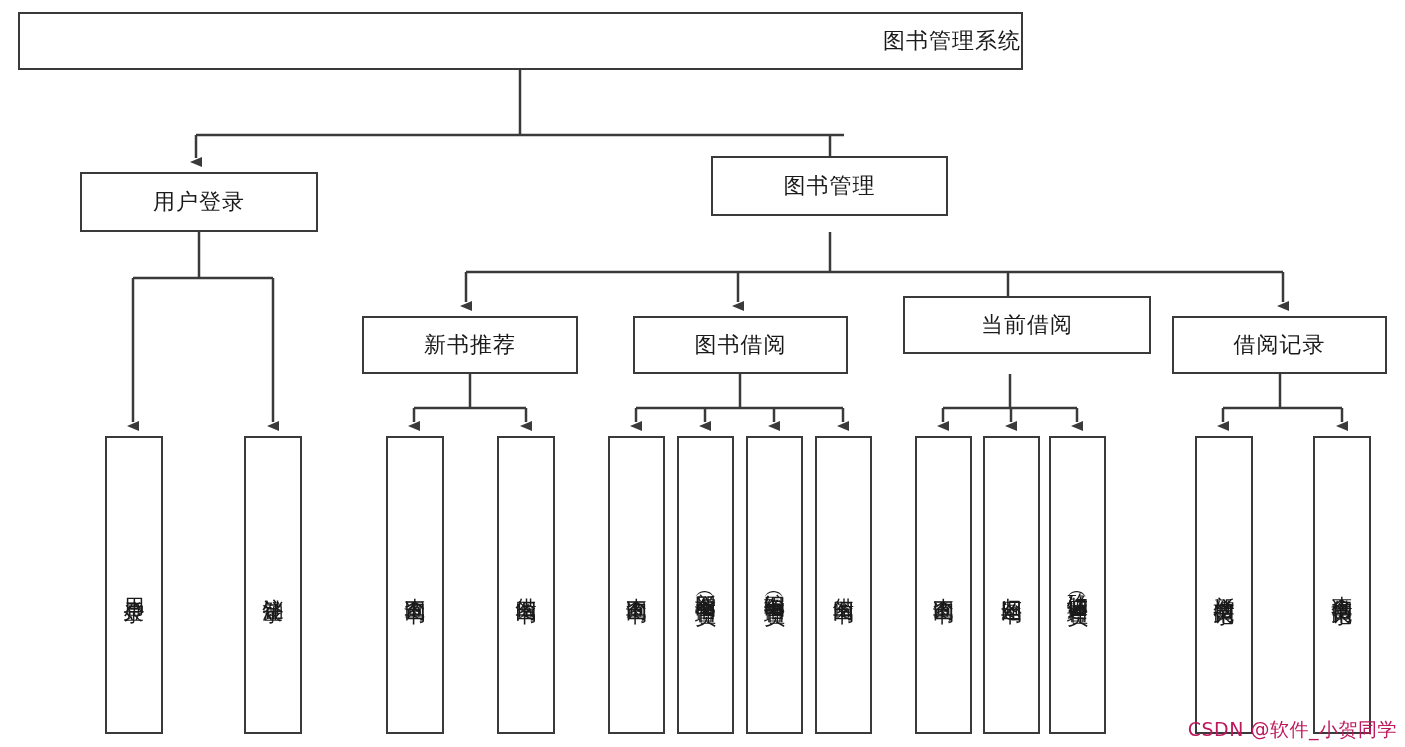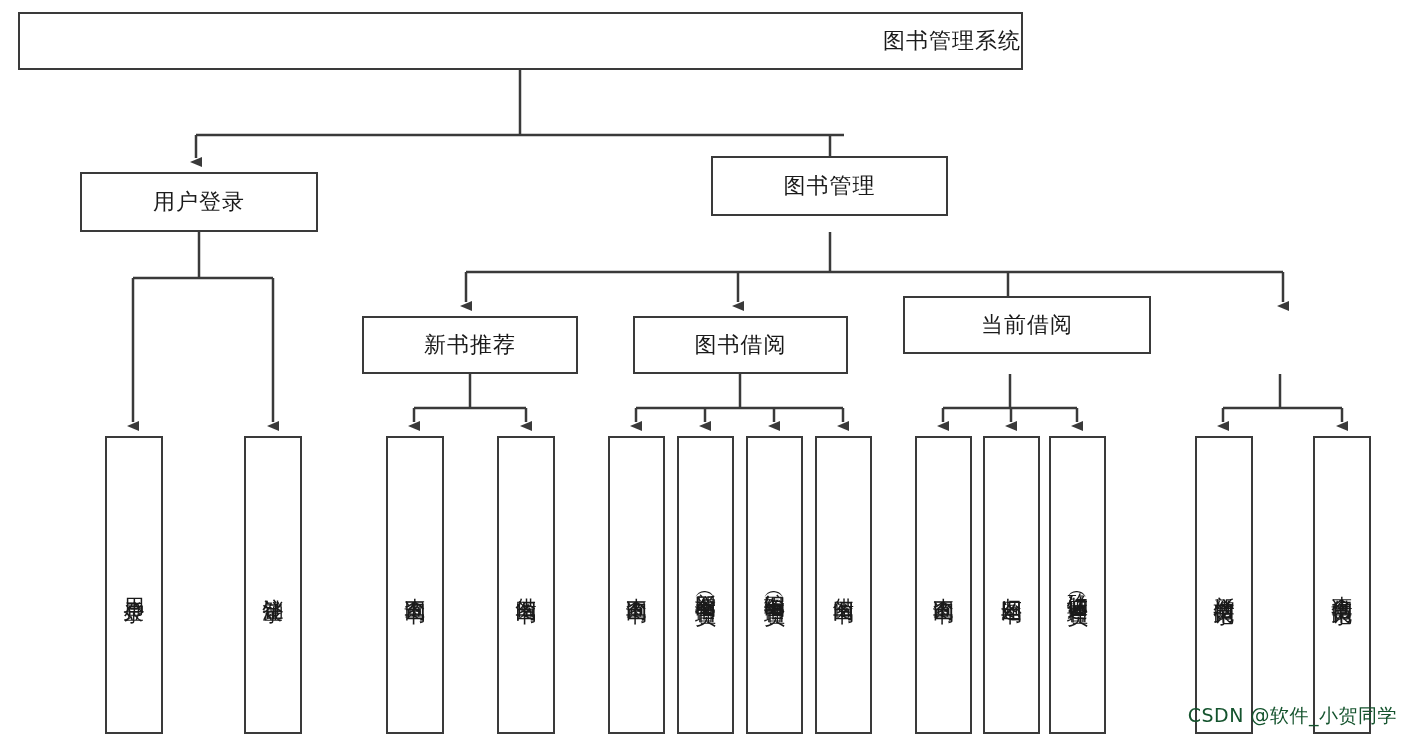--- a/index.html
+++ b/index.html
@@ -49,23 +49,23 @@
   }
   .node.vert .vtext {
     writing-mode: vertical-rl;
     text-orientation: upright;
     display: block;
     white-space: nowrap;
   }
   .watermark {
     position: absolute;
     right: 8px;
-    bottom: 18px;
+    bottom: 4px;
     font-size: 19px;
-    color: #14532d;
+    color: #be185d;
     white-space: nowrap;
     letter-spacing: 0.5px;
   }
 </style>
 </head>
 <body>
 
 <div id="canvas">
 
   <svg class="edges" viewBox="0 0 1405 747">
@@ -131,20 +131,23 @@
 
   <div class="node horiz" style="left:362px; top:316px; width:216px; height:58px;">
     <span>新书推荐</span>
   </div>
   <div class="node horiz" style="left:633px; top:316px; width:215px; height:58px;align-items:center;">
     <span>图书借阅</span>
   </div>
   <div class="node horiz" style="left:903px; top:296px; width:248px; height:58px;">
     <span>当前借阅</span>
   </div>
+  <div class="node horiz" style="left:1172px; top:316px; width:215px; height:58px;">
+    <span>借阅记录</span>
+  </div>
 
   <div class="node vert" style="left:105px; top:436px; width:58px; height:298px;">
     <span class="vtext">用户登录</span>
   </div>
   <div class="node vert" style="left:244px; top:436px; width:58px; height:298px;">
     <span class="vtext">注销登录</span>
   </div>
 
   <div class="node vert" style="left:386px; top:436px; width:58px; height:298px;">
     <span class="vtext">查询图书</span>

